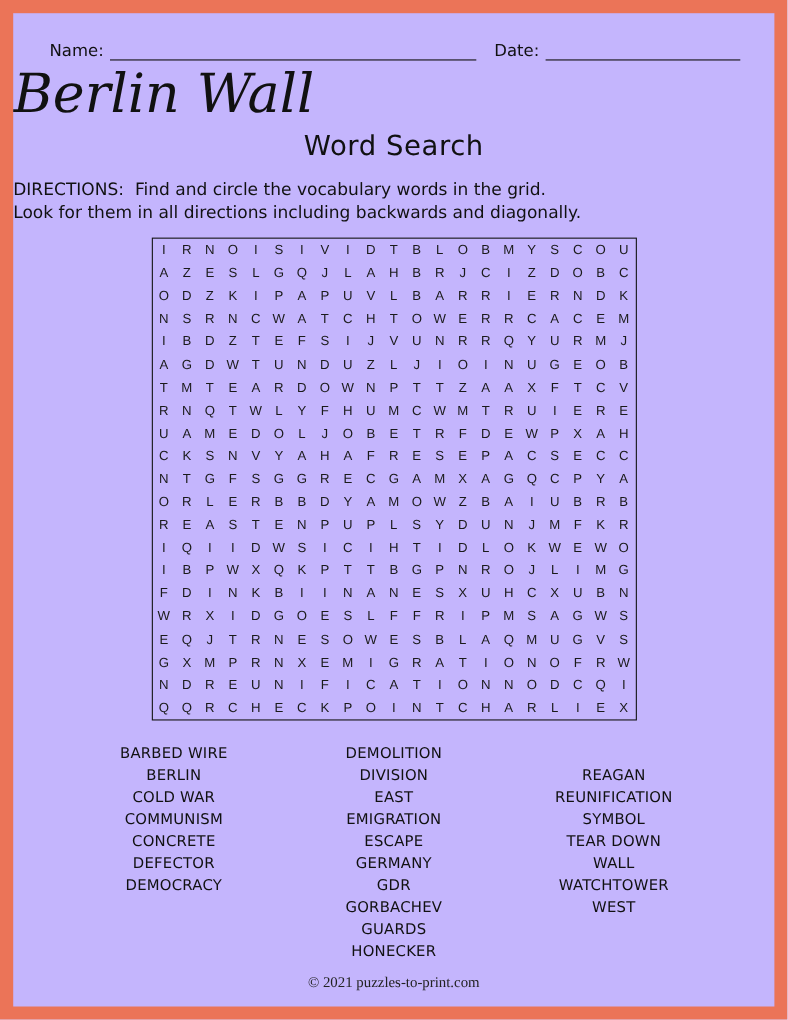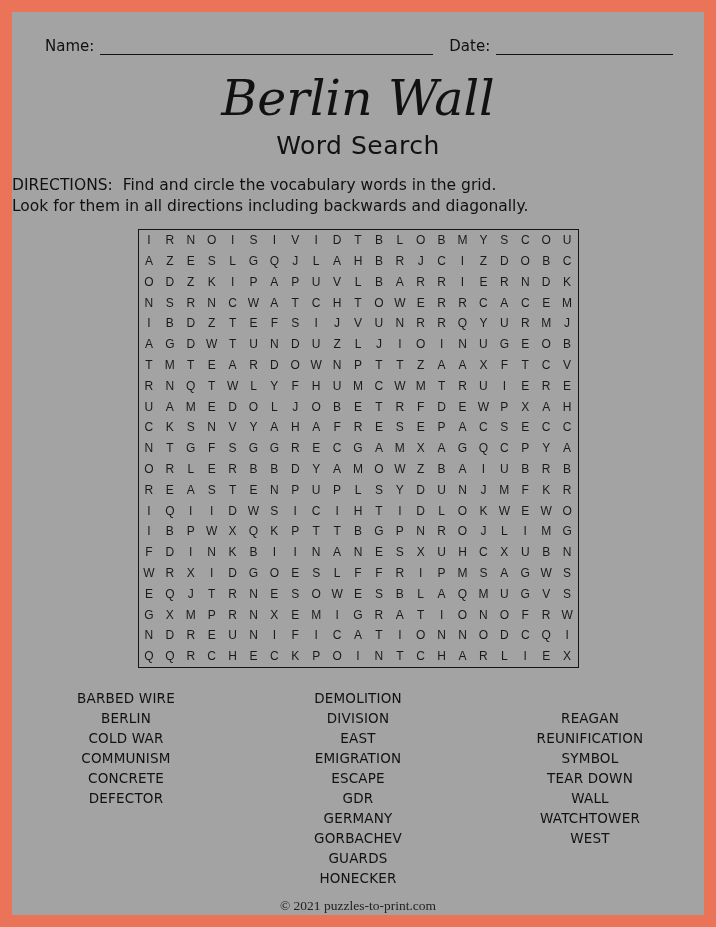--- a/index.html
+++ b/index.html
@@ -1,21 +1,21 @@
 <!DOCTYPE html>
 <html><head>
 <meta charset="utf-8">
 <style>
   * { margin: 0; padding: 0; box-sizing: border-box; }
   html, body { background: #ffffff; }
   .page {
     position: relative;
     width: 716px;
     height: 927px;
-    background: #a3a3a3;
+    background: #c4b5fd;
     border: 12px solid #EB7458;
     font-family: "DejaVu Sans", sans-serif;
     color: #1a1a1a;
     overflow: hidden;
   }
   
   .name-date {
     display: flex;
     align-items: flex-end;
     margin: 25px 31px 0 33px;
@@ -24,22 +24,22 @@
   }
   .nd-label { white-space: nowrap; padding-right: 6px; }
   .nd-line {
     border-bottom: 1.5px solid #111;
     height: 16px;
   }
   .nd-line.name-line { width: 333px; margin-right: 16px; }
   .nd-line.date-line { flex: 1; }
   
   .title {
-    margin-top: 15px;
-    text-align: center;
+    margin-top: 2px;
+    text-align: left;
     font-family: "DejaVu Serif", serif;
     font-style: italic;
     font-size: 49px;
     line-height: 1.18;
     color: #111;
   }
   .subtitle {
     margin-top: 3px;
     text-align: center;
     font-size: 25px;
@@ -73,21 +73,20 @@
     justify-content: center;
     font-family: "Liberation Sans", sans-serif;
     font-size: 12px;
     color: #1a1a1a;
   }
   
   .word-list {
     display: flex;
     justify-content: center;
     margin-top: 20px;
-    gap: 32px;
   }
   .word-col {
     width: 200px;
     text-align: center;
     font-size: 13.5px;
     line-height: 20px;
     letter-spacing: 0.2px;
     color: #111;
   }
   .word-col:nth-child(3) { padding-top: 20px; }
@@ -567,29 +566,30 @@
   </div>
 
   <div class="word-list">
       <div class="word-col">
         <div>BARBED WIRE</div>
         <div>BERLIN</div>
         <div>COLD WAR</div>
         <div>COMMUNISM</div>
         <div>CONCRETE</div>
         <div>DEFECTOR</div>
+        <div>DEMOCRACY</div>
       </div>
       <div class="word-col">
         <div>DEMOLITION</div>
         <div>DIVISION</div>
         <div>EAST</div>
         <div>EMIGRATION</div>
         <div>ESCAPE</div>
+        <div>GERMANY</div>
         <div>GDR</div>
-        <div>GERMANY</div>
         <div>GORBACHEV</div>
         <div>GUARDS</div>
         <div>HONECKER</div>
       </div>
       <div class="word-col">
         <div>REAGAN</div>
         <div>REUNIFICATION</div>
         <div>SYMBOL</div>
         <div>TEAR DOWN</div>
         <div>WALL</div>

